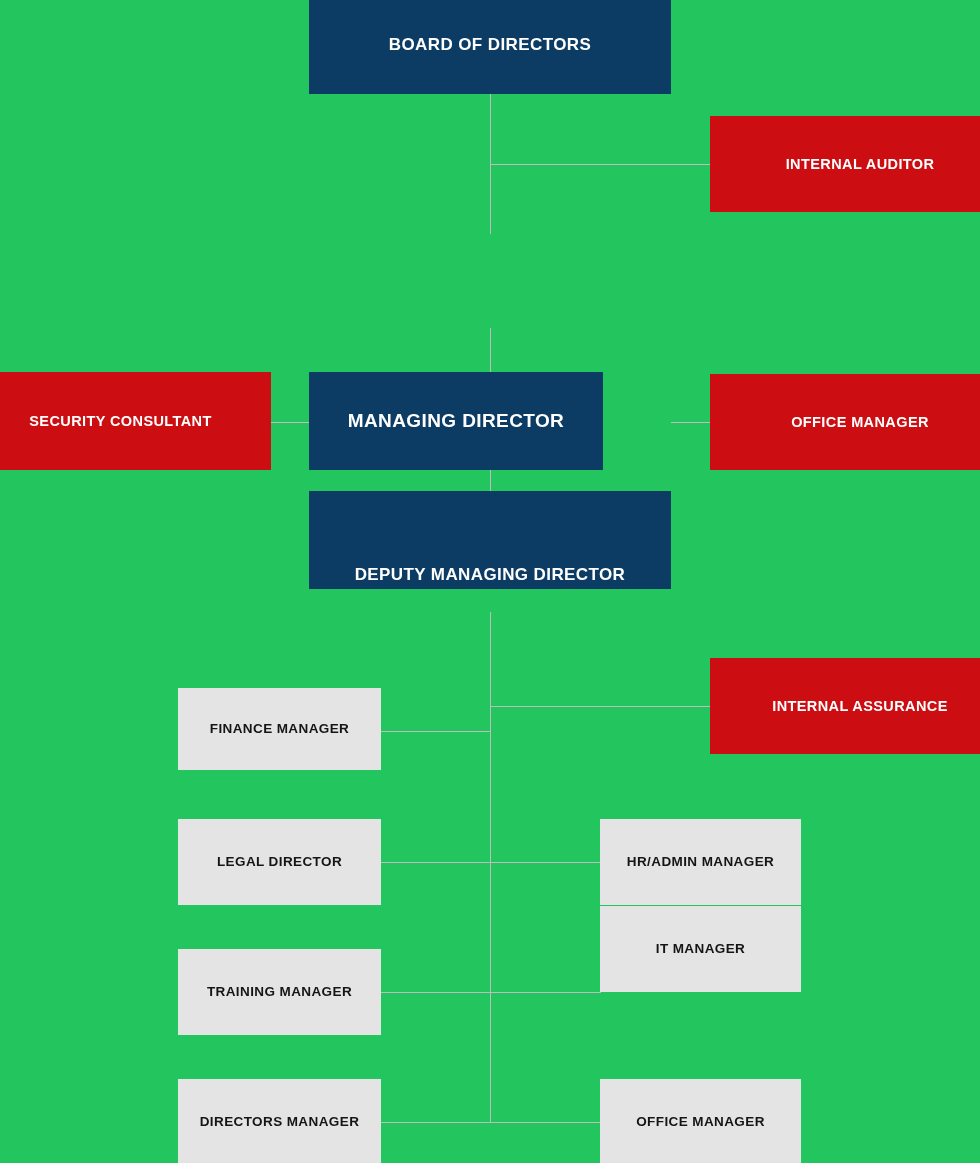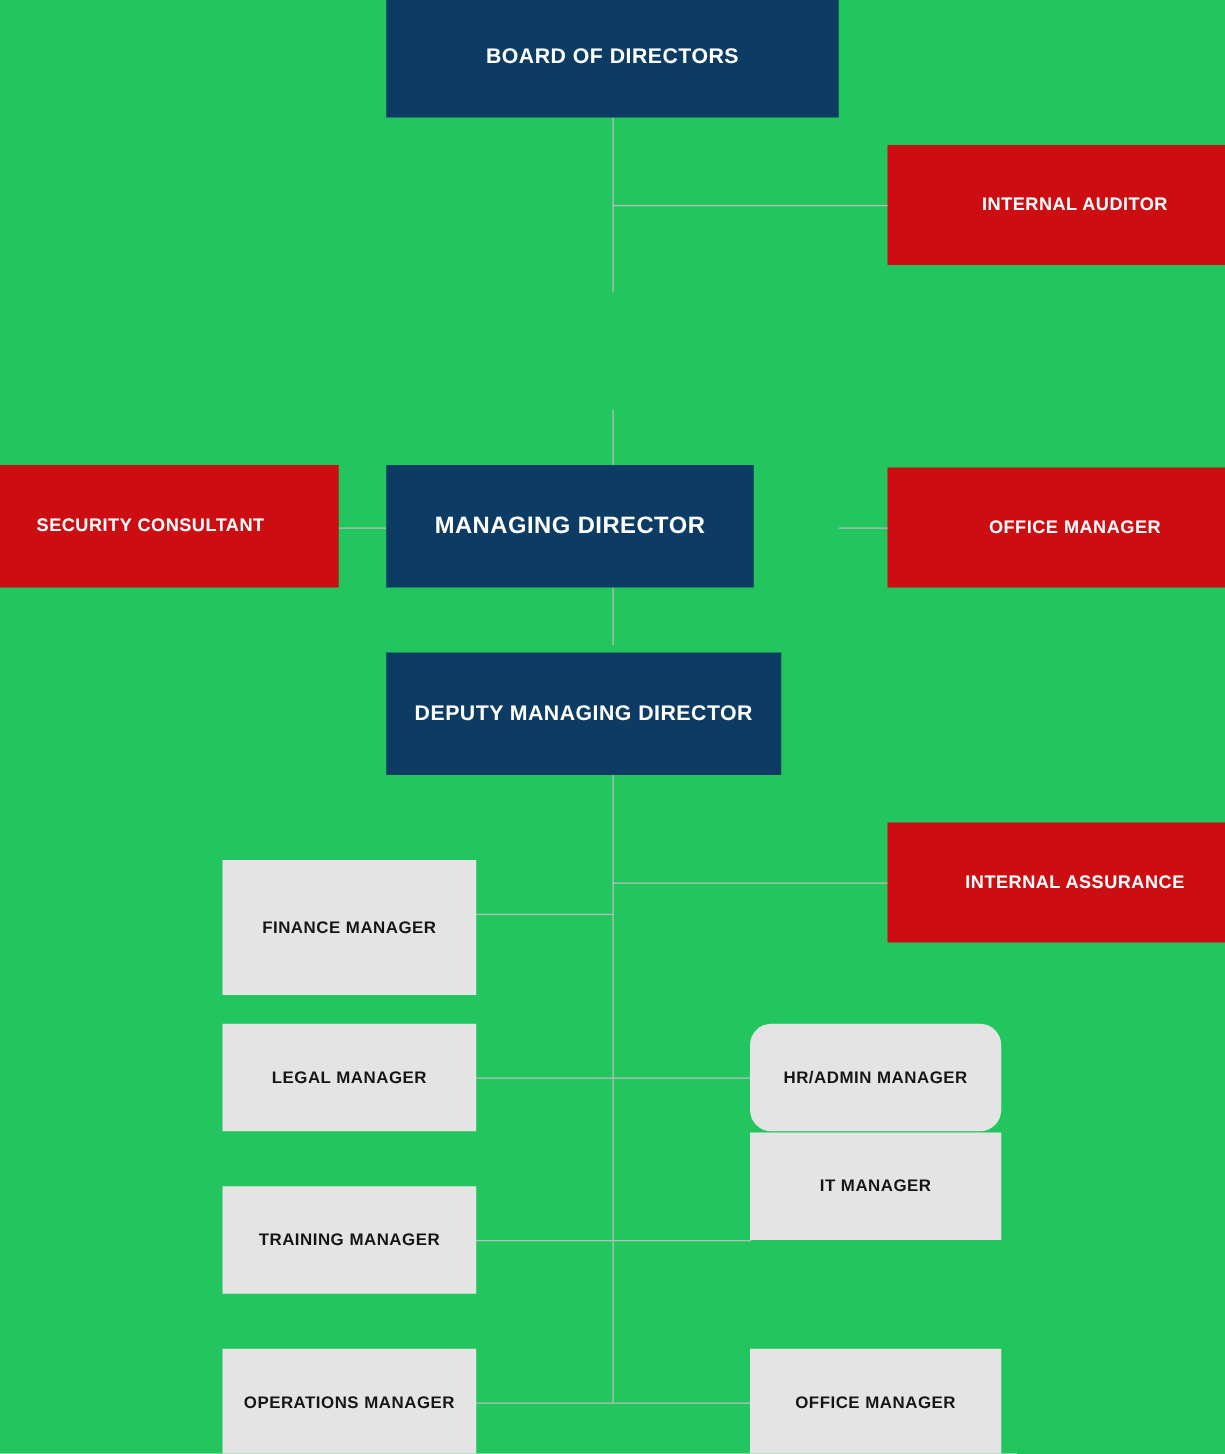--- a/index.html
+++ b/index.html
@@ -61,29 +61,29 @@
   .sz-md   { font-size: 17px; }
   .sz-sm   { font-size: 14.5px; }
   .sz-xs   { font-size: 13.5px; }
 
   .n-board    { left: 309px; top: -4px;   width: 362px; height: 98px; }
   .n-auditor  { left: 710px; top: 116px;  width: 300px; height: 96px; }
   .n-ceo      { left: 309px; top: 232px;  width: 362px; height: 96px; }
   .n-secur    { left: -30px; top: 372px;  width: 301px; height: 98px; }
   .n-md       { left: 309px; top: 372px;  width: 294px; height: 98px; }
   .n-office   { left: 710px; top: 374px;  width: 300px; height: 96px; }
-  .n-dmd      { left: 309px; top: 522px;  width: 316px; height: 98px; }
+  .n-dmd      { left: 309px; top: 491px;  width: 362px; height: 98px; align-items: flex-end; }
   .n-qa       { left: 710px; top: 658px;  width: 300px; height: 96px; }
 
-  .n-finance  { left: 178px; top: 688px;  width: 203px; height: 108px; }
+  .n-finance  { left: 178px; top: 688px;  width: 203px; height: 82px; }
   .n-legal    { left: 178px; top: 819px;  width: 203px; height: 86px; }
   .n-training { left: 178px; top: 949px;  width: 203px; height: 86px; }
   .n-ops      { left: 178px; top: 1079px; width: 203px; height: 86px; }
 
-  .n-hr       { left: 600px; top: 819px;  width: 201px; height: 86px; border-radius: 17px; }
+  .n-hr       { left: 600px; top: 819px;  width: 201px; height: 86px; }
   .n-it       { left: 600px; top: 906px;  width: 201px; height: 86px; }
   .n-general  { left: 600px; top: 1079px; width: 201px; height: 86px; }
 </style>
 </head>
 <body>
 
 <div id="chart-root">
 
   <div class="conn v" style="left:490px; top:94px; height:140px;"></div>
   <div class="conn h" style="left:490px; top:164px; width:221px;"></div>
@@ -131,29 +131,29 @@
 
   <div class="node red sz-sm n-qa">
     <span>INTERNAL ASSURANCE</span>
   </div>
 
   <div class="node grey sz-xs n-finance">
     <span>FINANCE MANAGER</span>
   </div>
 
   <div class="node grey sz-xs n-legal">
-    <span>LEGAL MANAGER</span>
+    <span>LEGAL DIRECTOR</span>
   </div>
 
   <div class="node grey sz-xs n-training">
     <span>TRAINING MANAGER</span>
   </div>
 
   <div class="node grey sz-xs n-ops">
-    <span>OPERATIONS MANAGER</span>
+    <span>DIRECTORS MANAGER</span>
   </div>
 
   <div class="node grey sz-xs n-hr">
     <span>HR/ADMIN MANAGER</span>
   </div>
 
   <div class="node grey sz-xs n-it">
     <span>IT MANAGER</span>
   </div>
 

